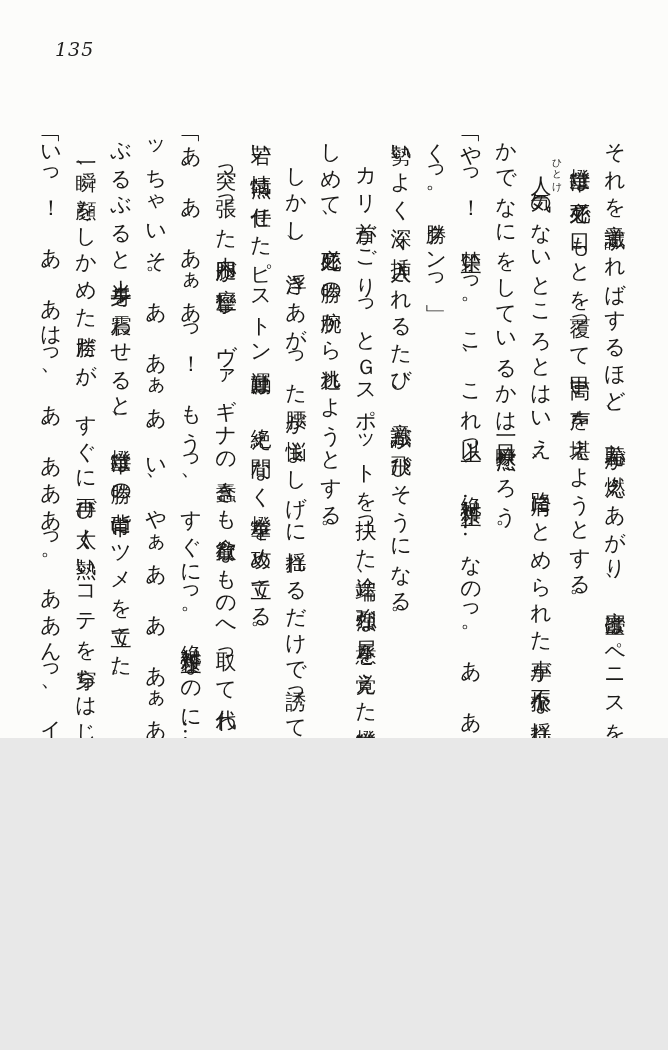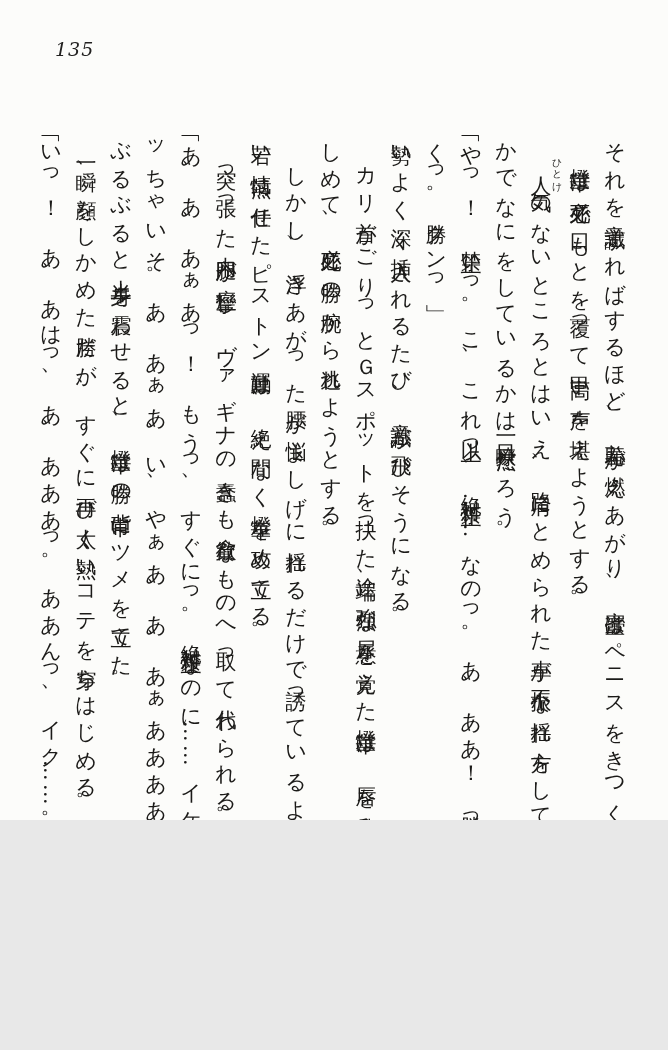--- a/index.html
+++ b/index.html
@@ -3,21 +3,21 @@
 <meta charset="utf-8">
 <style>
   html,body{margin:0;padding:0;}
   body{
     background:#e8e8e8;
     font-family:"DejaVu Serif","Liberation Serif",serif;
   }
   .page{
     position:relative;
     width:668px;
-    height:820px;
+    height:738px;
     background:#fcfcfa;
     overflow:hidden;
   }
   .page-number{
     position:absolute;
     top:38px;
     left:55px;
     font-style:italic;
     font-size:19px;
     letter-spacing:1px;

